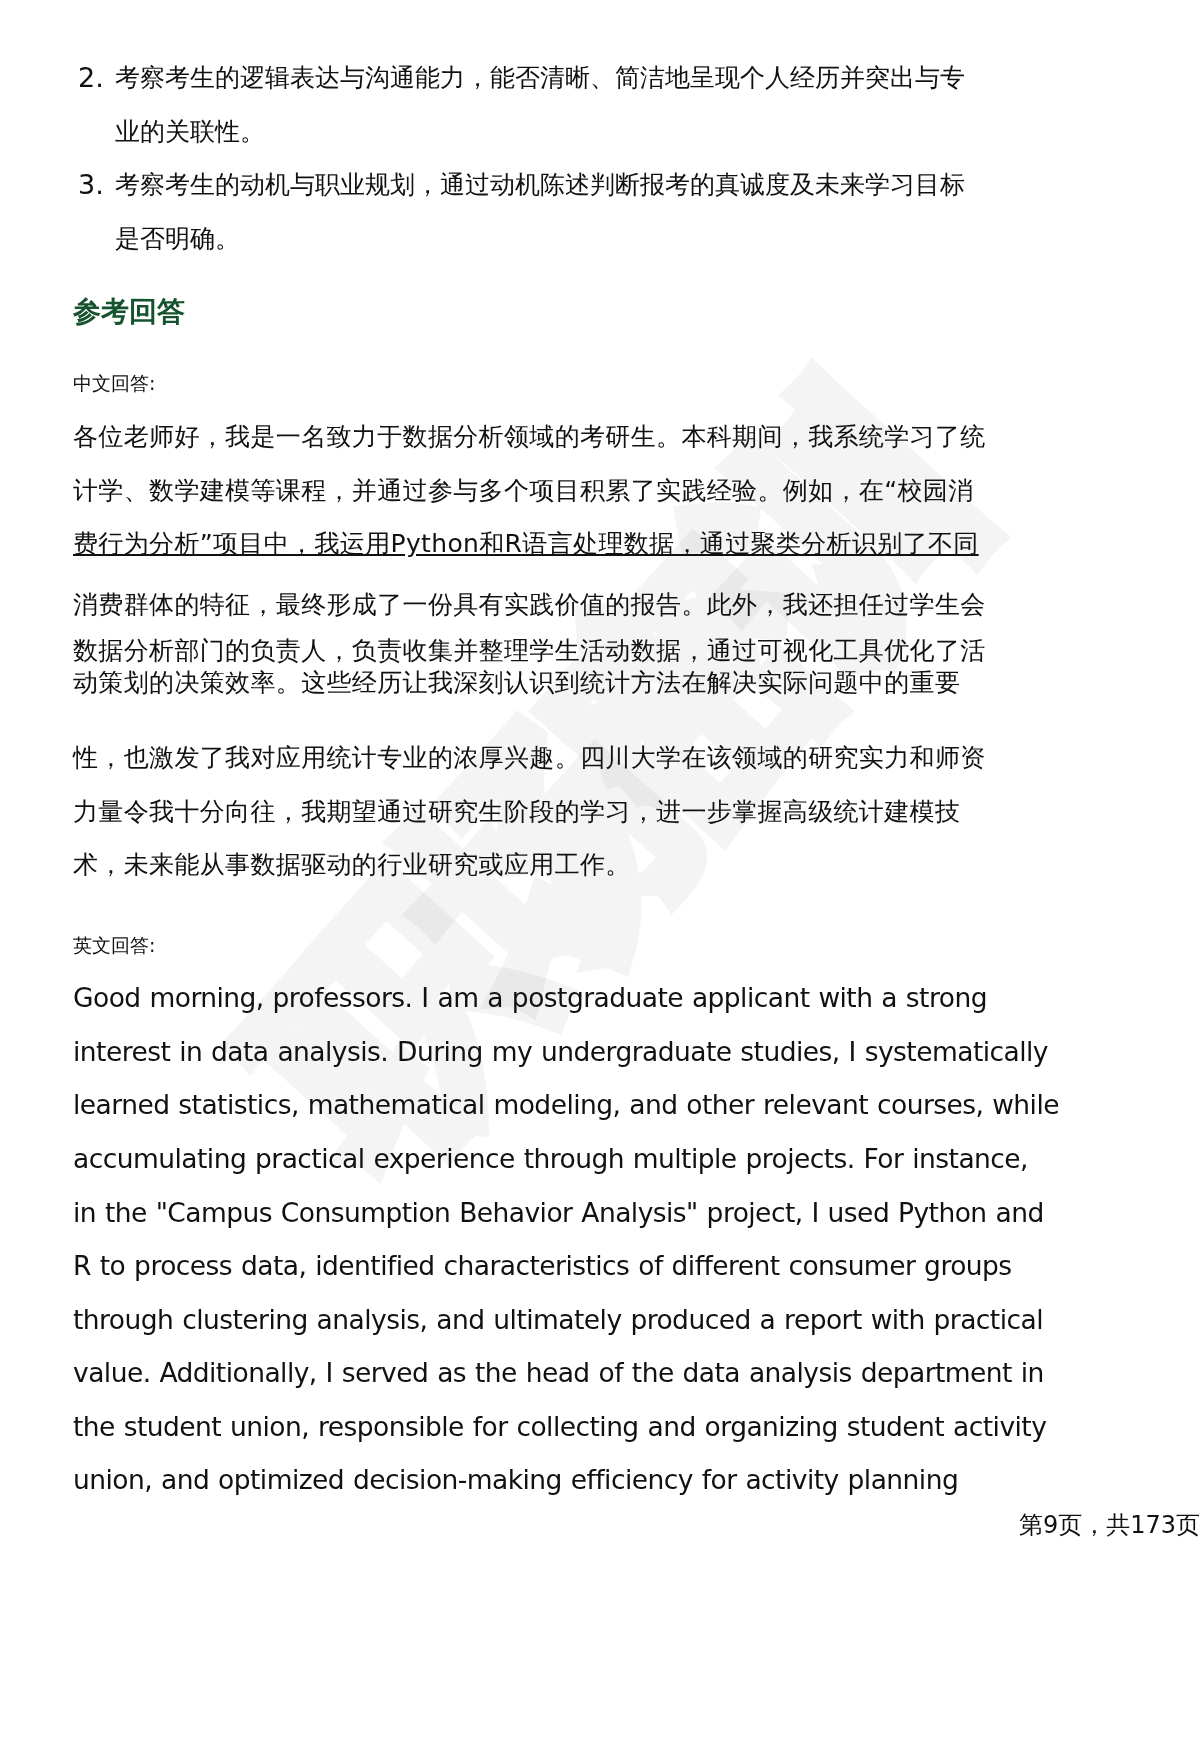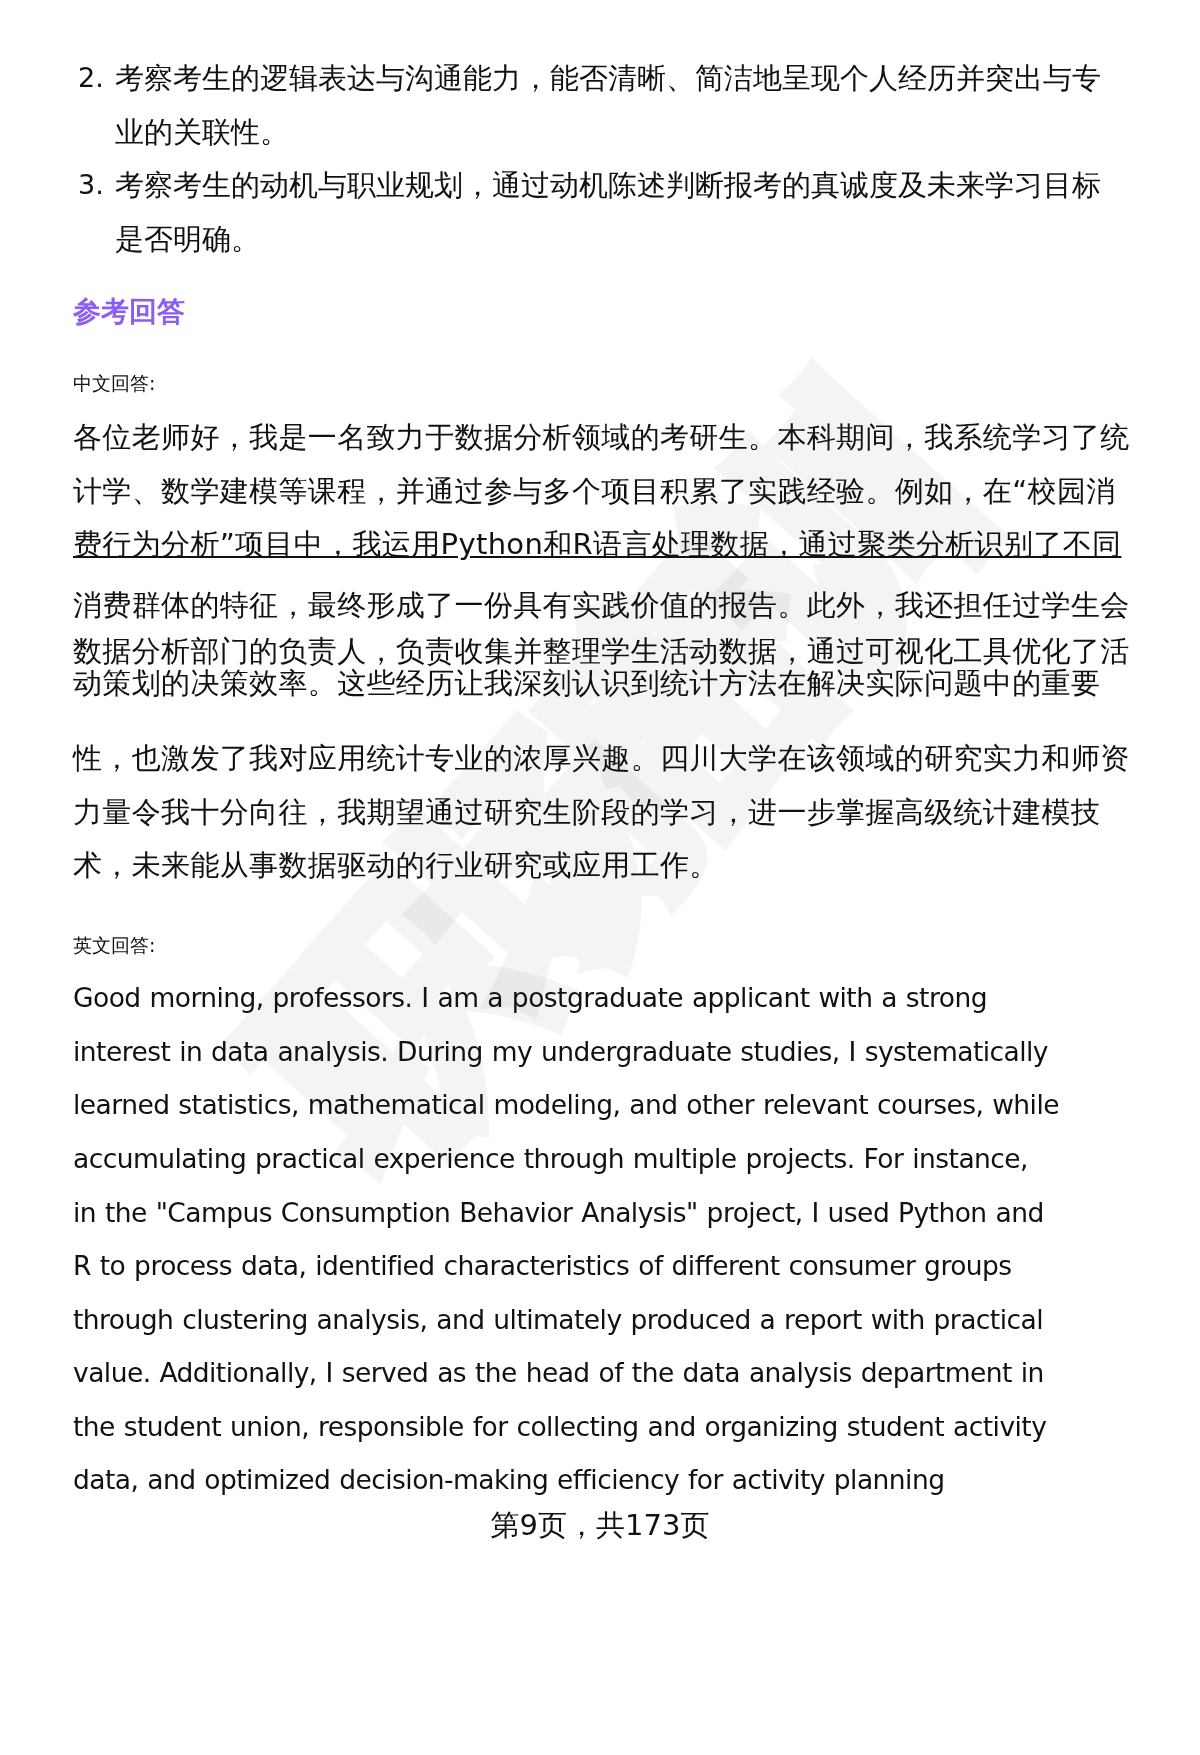--- a/index.html
+++ b/index.html
@@ -13,47 +13,47 @@
     font-size: 250px; font-weight: bold;
     color: transparent;
     -webkit-text-stroke: 22px rgba(0,0,0,0.045);
     transform: rotate(-48deg);
     transform-origin: center;
     white-space: nowrap; letter-spacing: -30px;
     pointer-events: none; z-index: 0;
     font-family: "DejaVu Sans", sans-serif;
   }
   .page { position: absolute; left: 0; top: 0; width: 1200px; height: 1755px; z-index: 1; }
-  .line { position: absolute; white-space: nowrap; font-size: 29px; line-height: 36px; }
+  .line { position: absolute; white-space: nowrap; font-size: 25px; line-height: 36px; }
   .num { position: absolute; font-size: 27px; line-height: 36px; }
   .heading { position: absolute; left: 73px; top: 328px; font-size: 28px; font-weight: bold; color: #e8101b; line-height: 36px; }
   .label { position: absolute; left: 73px; font-size: 19px; line-height: 36px; }
   .cn { left: 73px; letter-spacing: 0.35px; }
   .en { left: 73px; font-family: "DejaVu Sans", sans-serif; font-size: 26.5px; letter-spacing: -0.55px; word-spacing: 1px; }
-  .footer { position: absolute; left: 0; width: 1200px; top: 1680px; text-align: center; font-size: 29px; line-height: 36px; }
+  .footer { position: absolute; left: 0; width: 1200px; top: 1680px; text-align: right; font-size: 24px; line-height: 36px; }
 </style>
 </head>
 <body>
 
 <div class="watermark">职场密训</div>
 
 <div class="page">
 
   <div>
     <span class="num" style="left:78px; top:60px;">2.</span>
     <span class="line" style="left:115px; top:60px;">考察考生的逻辑表达与沟通能力，能否清晰、简洁地呈现个人经历并突出与专</span>
     <span class="line" style="left:115px; top:114px;">业的关联性。</span>
   </div>
   <div>
     <span class="num" style="left:78px; top:167px;">3.</span>
     <span class="line" style="left:115px; top:167px;">考察考生的动机与职业规划，通过动机陈述判断报考的真诚度及未来学习目标</span>
     <span class="line" style="left:115px; top:221px;">是否明确。</span>
   </div>
 
-  <div class="heading" style="top: 294px; color: #8b5cf6;">参考回答</div>
+  <div class="heading" style="top: 294px; color: #14532d;">参考回答</div>
 
   <div class="label" style="top:365px;">中文回答:</div>
   <div>
     <span class="line cn" style="top:419px;">各位老师好，我是一名致力于数据分析领域的考研生。本科期间，我系统学习了统</span>
     <span class="line cn" style="top:473px;">计学、数学建模等课程，并通过参与多个项目积累了实践经验。例如，在“校园消</span>
     <span class="line cn" style="top:526px;text-decoration:underline;">费行为分析”项目中，我运用Python和R语言处理数据，通过聚类分析识别了不同</span>
     <span class="line cn" style="top:580px;margin-top:7px;">消费群体的特征，最终形成了一份具有实践价值的报告。此外，我还担任过学生会</span>
     <span class="line cn" style="top:633px;">数据分析部门的负责人，负责收集并整理学生活动数据，通过可视化工具优化了活</span>
     <span class="line cn" style="top:665px;text-align:center;">动策划的决策效率。这些经历让我深刻认识到统计方法在解决实际问题中的重要</span>
     <span class="line cn" style="top:740px;">性，也激发了我对应用统计专业的浓厚兴趣。四川大学在该领域的研究实力和师资</span>
@@ -65,17 +65,17 @@
   <div>
     <span class="line en" style="top:980px;">Good morning, professors. I am a postgraduate applicant with a strong</span>
     <span class="line en" style="top:1034px;">interest in data analysis. During my undergraduate studies, I systematically</span>
     <span class="line en" style="top:1087px;">learned statistics, mathematical modeling, and other relevant courses, while</span>
     <span class="line en" style="top:1141px;">accumulating practical experience through multiple projects. For instance,</span>
     <span class="line en" style="top:1195px;">in the "Campus Consumption Behavior Analysis" project, I used Python and</span>
     <span class="line en" style="top:1248px;">R to process data, identified characteristics of different consumer groups</span>
     <span class="line en" style="top:1302px;">through clustering analysis, and ultimately produced a report with practical</span>
     <span class="line en" style="top:1355px;">value. Additionally, I served as the head of the data analysis department in</span>
     <span class="line en" style="top:1409px;">the student union, responsible for collecting and organizing student activity</span>
-    <span class="line en" style="top:1462px;">data, and optimized decision-making efficiency for activity planning</span>
+    <span class="line en" style="top:1462px;">union, and optimized decision-making efficiency for activity planning</span>
   </div>
 
   <div class="footer" style="top:1507px;">第9页，共173页</div>
 </div>
 
 </body></html>

